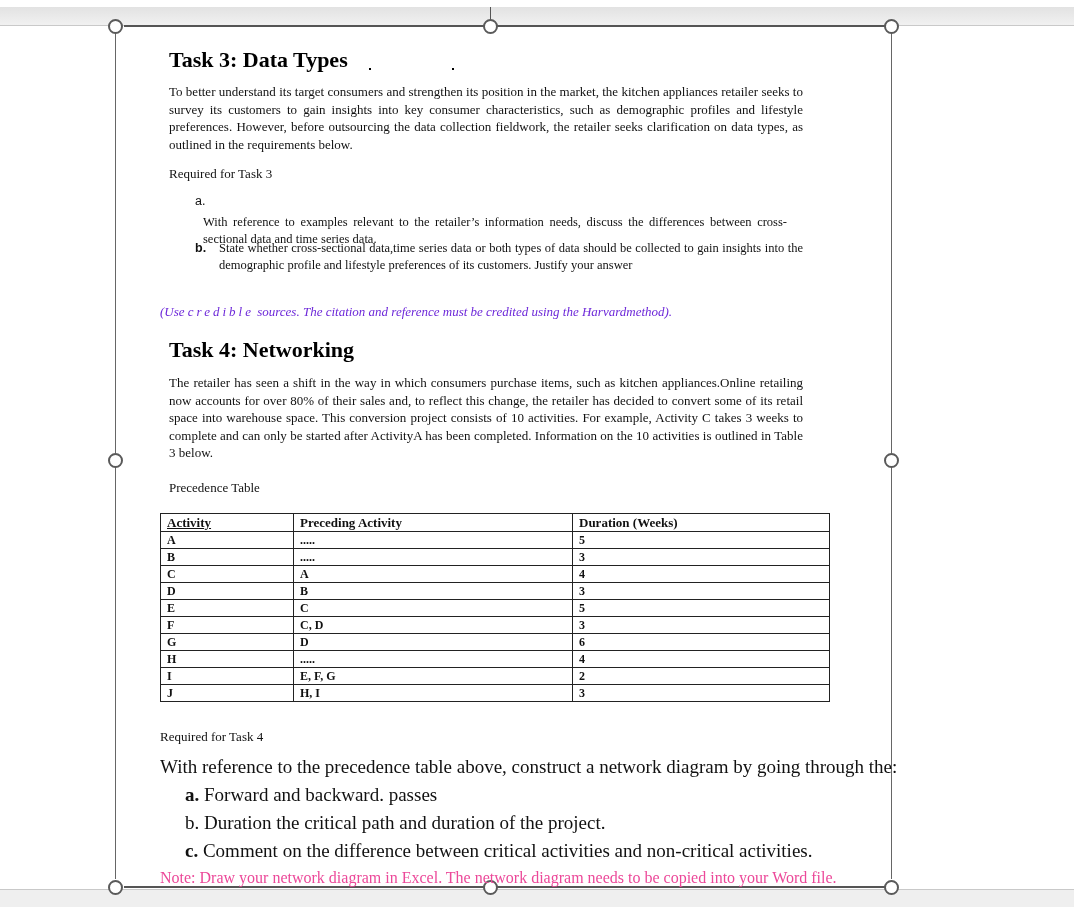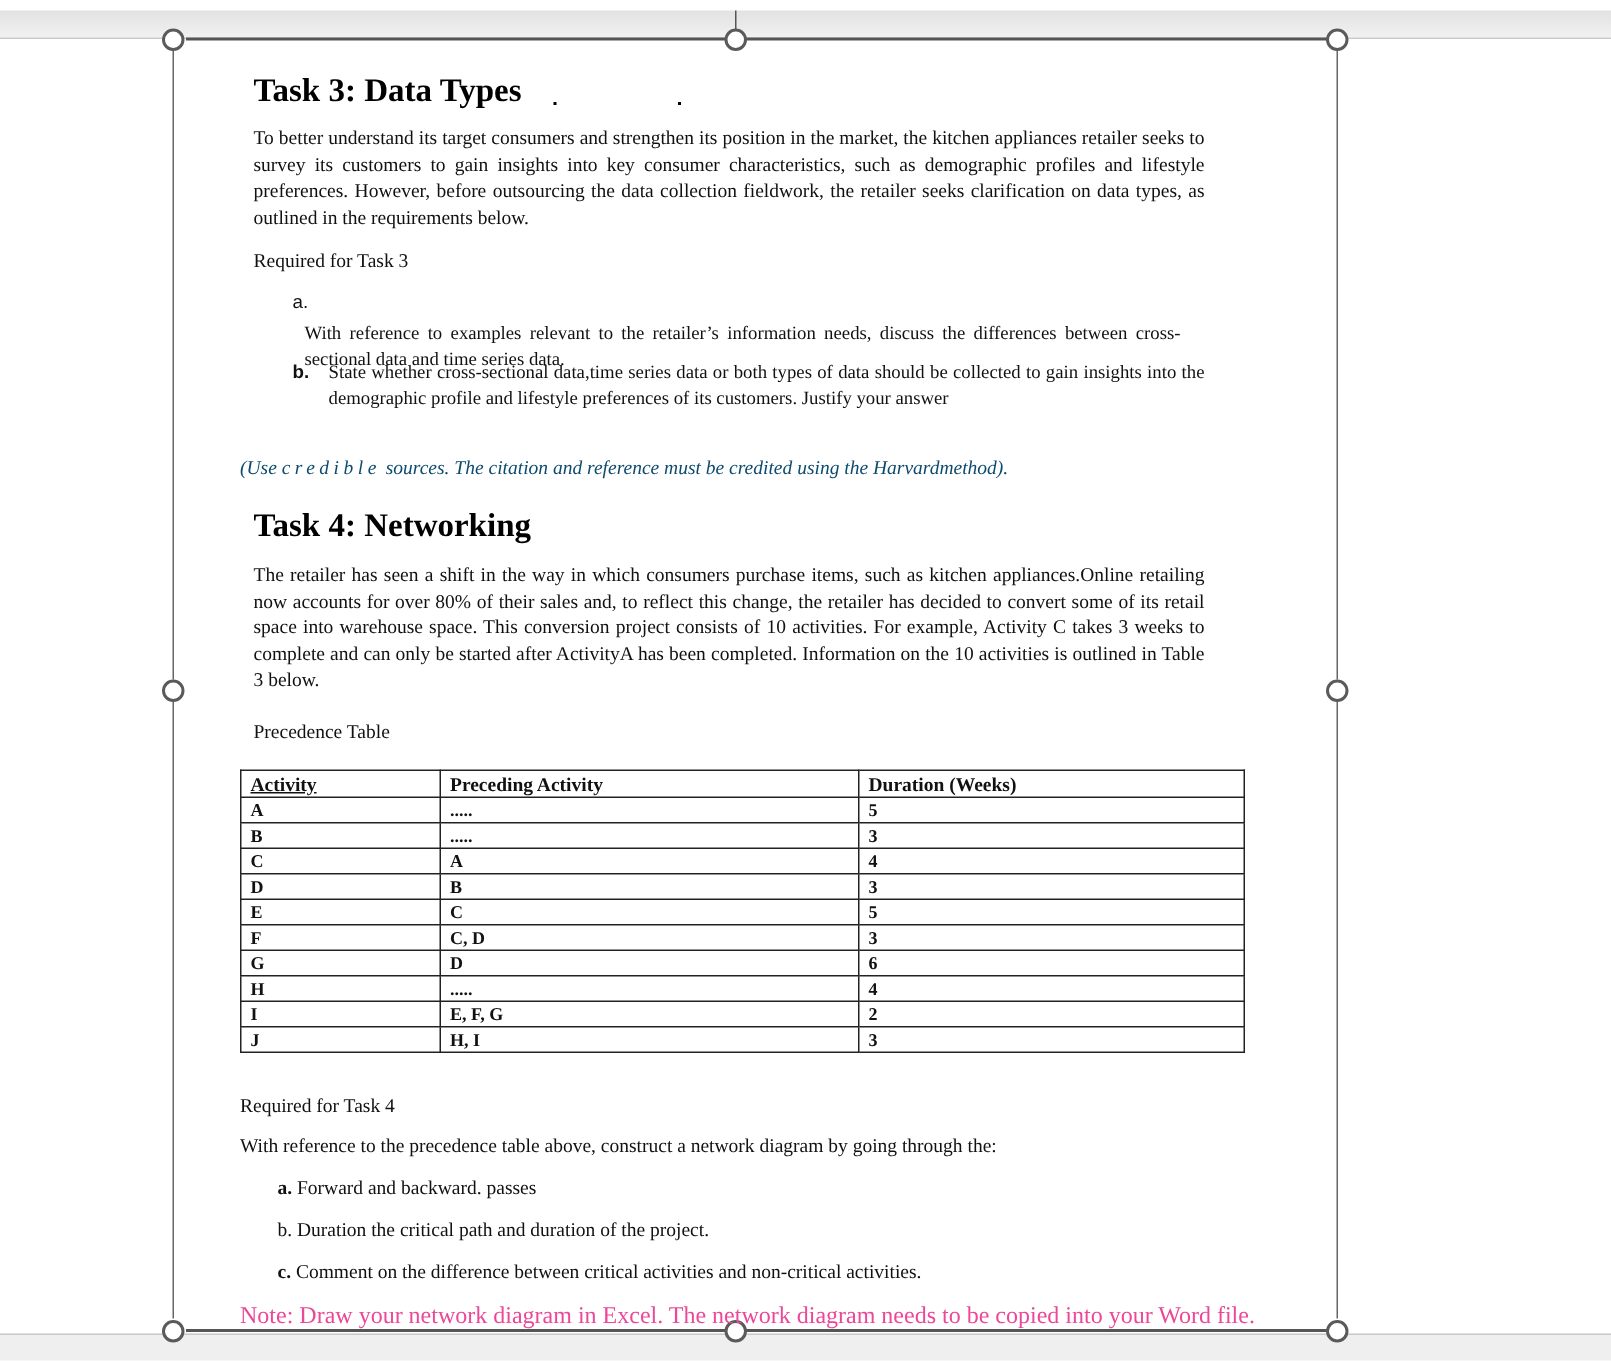--- a/index.html
+++ b/index.html
@@ -32,34 +32,34 @@
     color:#111;
   }
   .bold-label { position:absolute; font-size:13px; font-weight:normal; }
   .list-item {
     position:absolute; font-size:12.5px; line-height:17px; text-align:justify;
   }
   .list-marker {
     position:absolute; font-family:"Liberation Sans", sans-serif; font-size:12.5px;
   }
   .blue-note {
-    position:absolute; font-style:italic; font-size:13px; color:#0c4a6e;
+    position:absolute; font-style:italic; font-size:13px; color:#6d28d9;
   }
   .spaced { letter-spacing:3px; }
   table.prec {
     position:absolute; left:160px; top:513px; width:670px;
     border-collapse:collapse; font-size:12px; font-weight:bold;
   }
   table.prec td, table.prec th {
     border:1px solid #222; padding:0 6px; height:16px; line-height:16px;
     text-align:left;
   }
   table.prec th { font-size:13px; height:17px; }
   .col1 { width:120px;text-decoration:underline; } .col2 { width:266px; }
-  .sub-item { position:absolute; font-size:13px; }
+  .sub-item { position:absolute; font-size:19px; }
   .note-final { position:absolute; font-size:16px; color:#ec4899; }
 </style>
 </head>
 <body>
 
 <div class="top-strip"></div>
 <div class="bottom-strip"></div>
 
 <div class="frame-line-h" style="left:124px; top:25px; width:766px;"></div>
 <div class="frame-line-h" style="left:124px; top:886px; width:766px;"></div>

